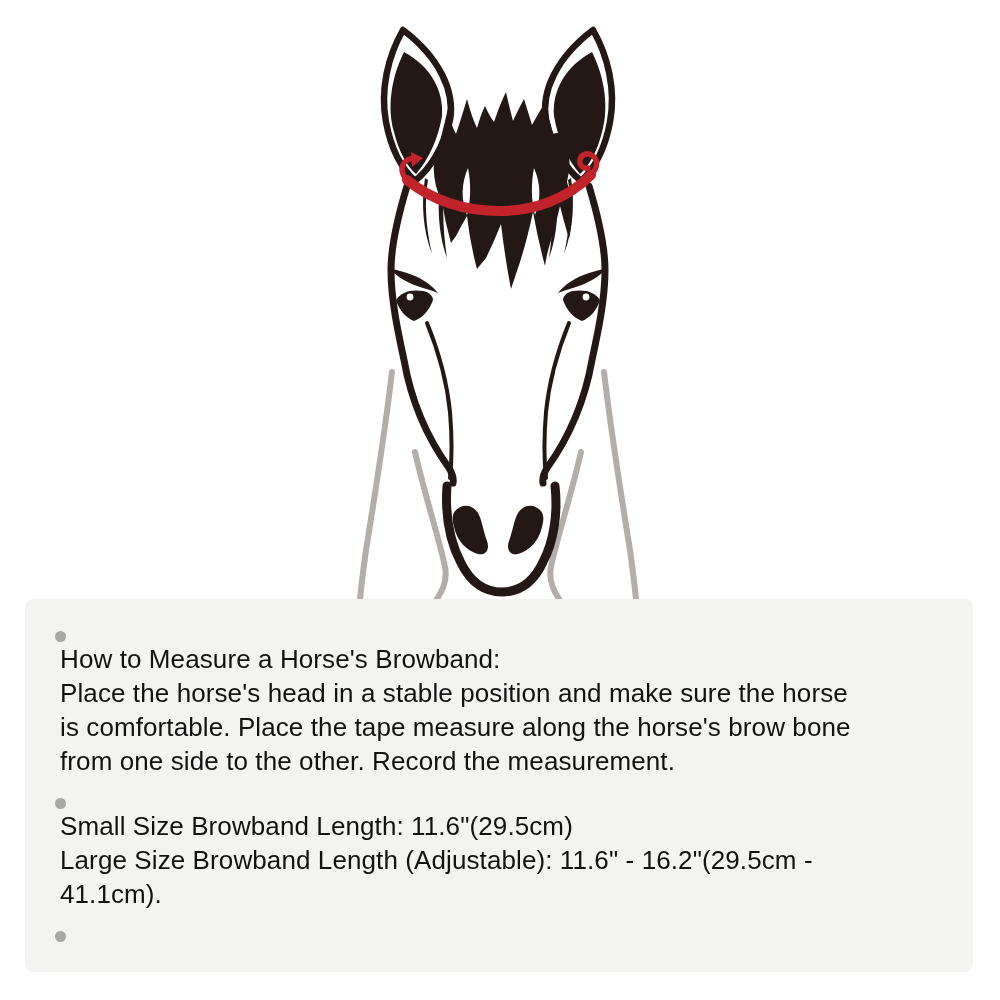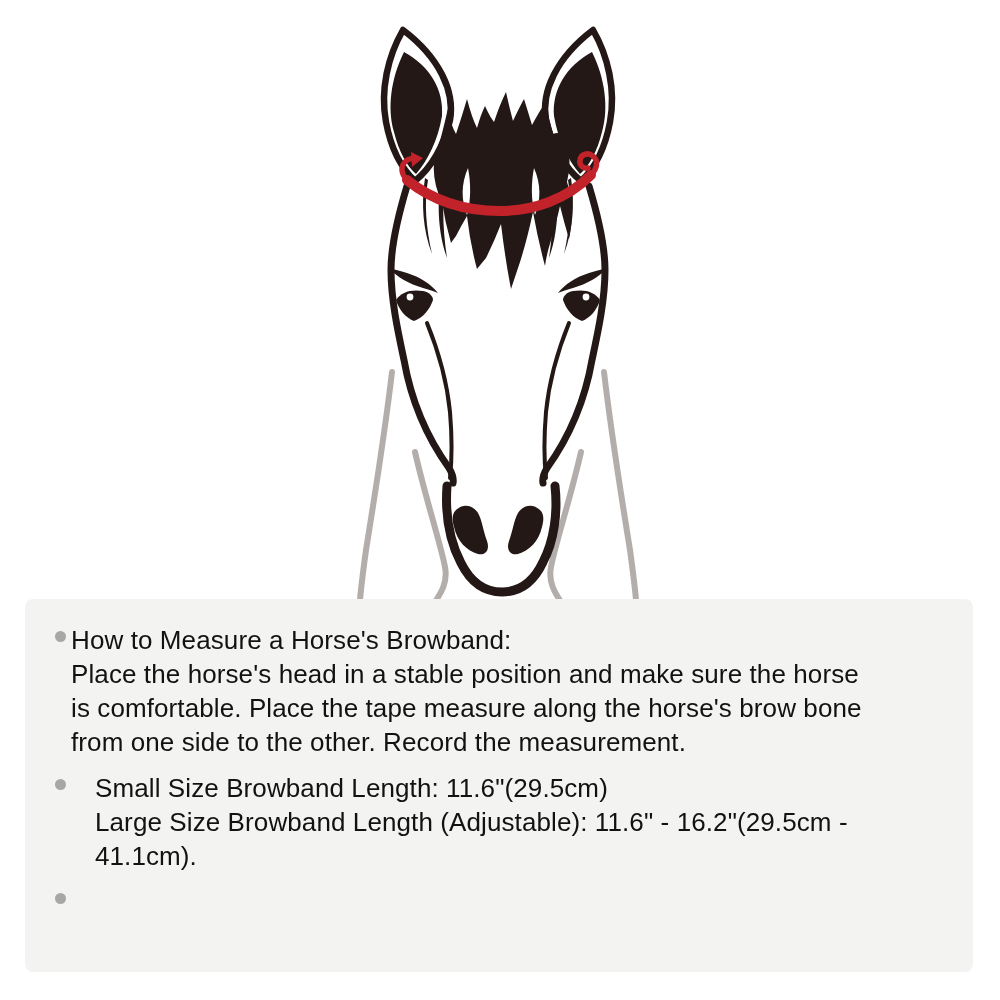--- a/index.html
+++ b/index.html
@@ -1,22 +1,22 @@
 <!DOCTYPE html>
 <html><head>
 <meta charset="utf-8">
 <style>
   html,body{margin:0;padding:0;background:#ffffff;}
   .stage{position:relative;width:1000px;height:1000px;background:#ffffff;overflow:hidden;
          font-family:"Liberation Sans",sans-serif;}
   .horse-svg{position:absolute;left:0;top:0;}
   .panel{position:absolute;left:25px;top:599px;width:948px;height:373px;box-sizing:border-box;
          background:#f3f3f2;border-radius:8px;padding:24px 28px 0 30px;}
-  .bullet-item{display:flex;align-items:flex-start;}
-  .bullet-item + .bullet-item{margin-top:12px;gap:24px;}
+  .bullet-item{display:flex;align-items:flex-start;flex-direction:column;}
+  .bullet-item + .bullet-item{margin-top:12px;}
   .dot{flex:none;width:11px;height:11px;border-radius:50%;background:#a7a7a7;margin-top:8px;}
   .bullet-text{margin:0 0 0 5px;font-size:26px;line-height:34px;color:#121212;
                white-space:pre-line;letter-spacing:0.1px;}
 </style>
 </head>
 <body>
 
 <div class="stage">
 
   <svg class="horse-svg" width="1000" height="600" viewBox="0 0 1000 600" xmlns="http://www.w3.org/2000/svg">

